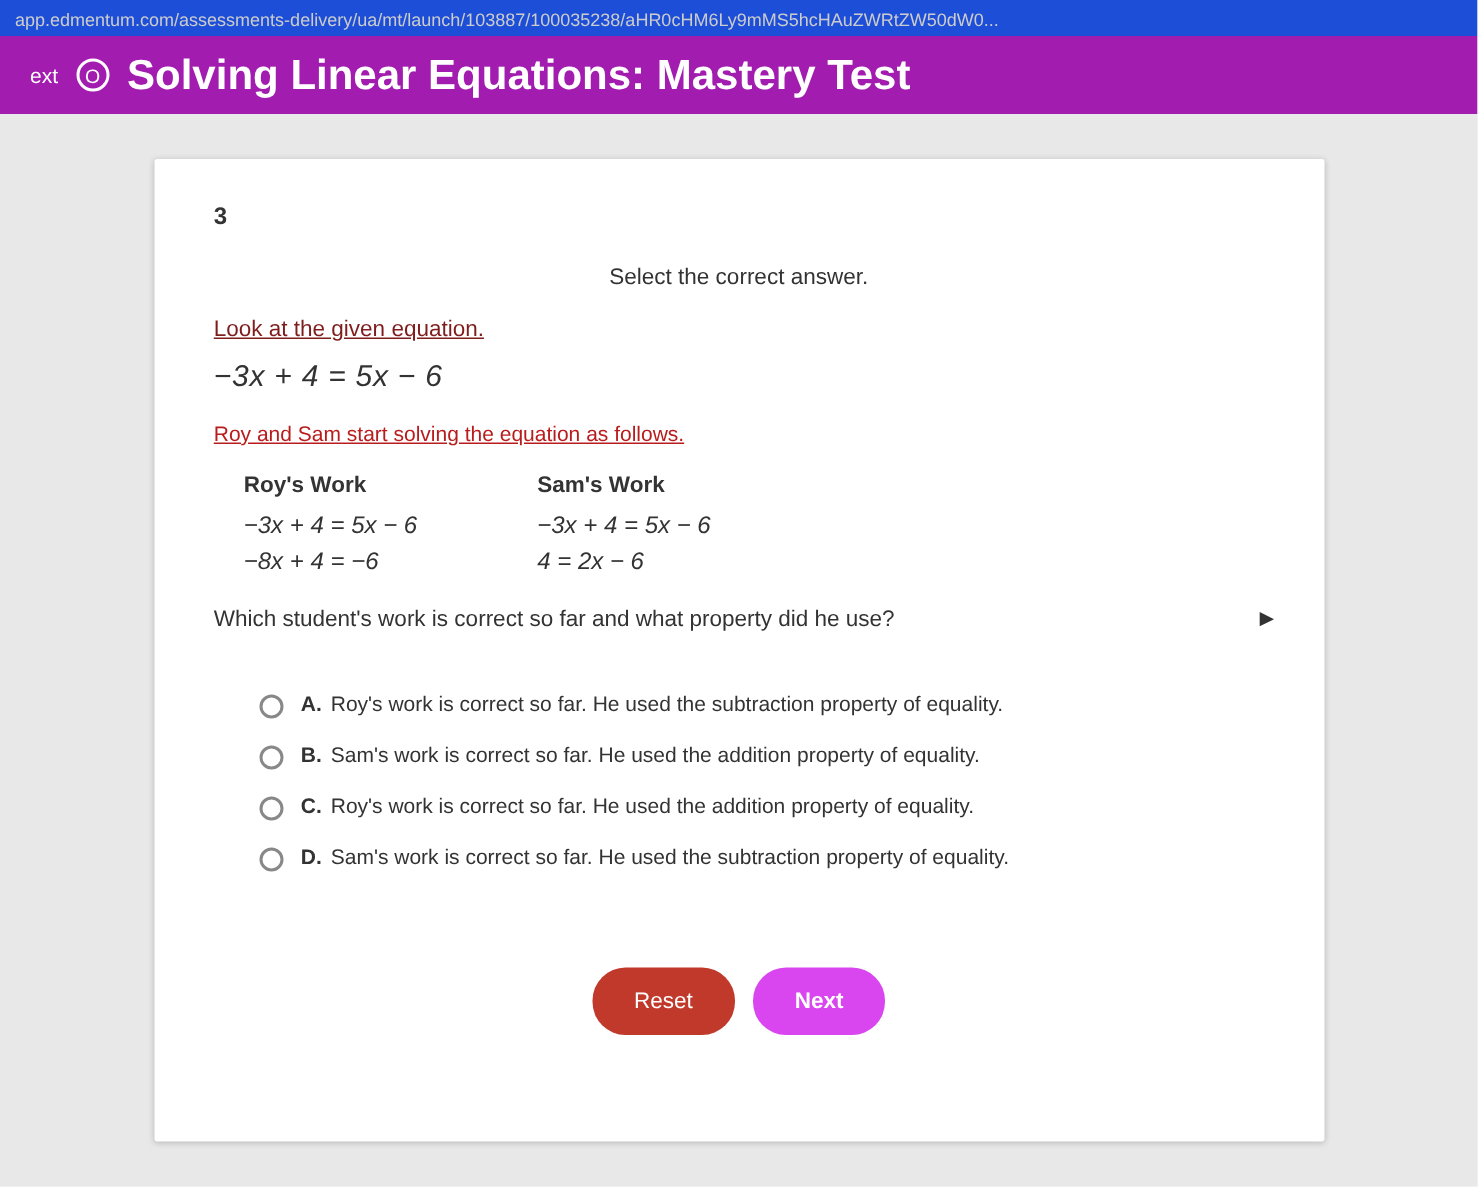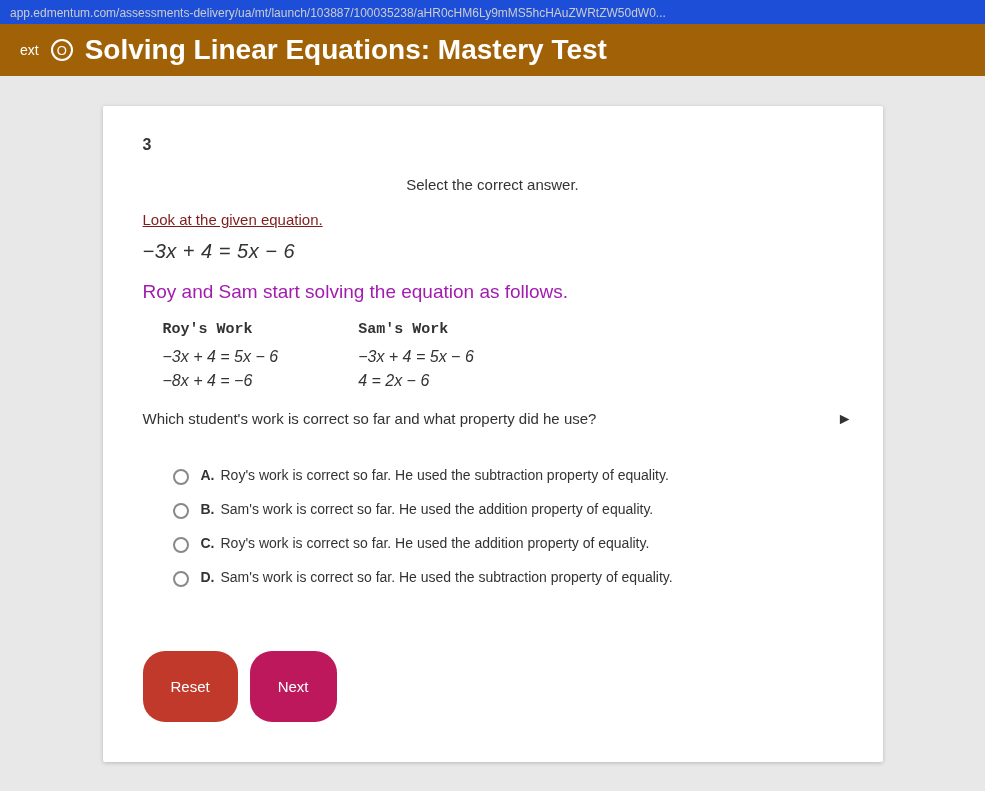--- a/index.html
+++ b/index.html
@@ -16,21 +16,21 @@
       font-size: 12px;
       padding: 4px 10px;
       height: 24px;
       display: flex;
       align-items: flex-end;
       overflow: hidden;
       white-space: nowrap;
     }
 
     .header-bar {
-      background: #a16207;
+      background: #a21caf;
       color: white;
       padding: 0 20px;
       height: 52px;
       display: flex;
       align-items: center;
       gap: 12px;
     }
 
     .header-bar .circle-icon {
       width: 22px;
@@ -90,44 +90,44 @@
 
     .equation-display {
       font-size: 20px;
       color: #333;
       margin-bottom: 18px;
       font-style: italic;
       letter-spacing: 0.5px;
     }
 
     .work-intro {
-      font-size: 19px;
-      color: #a21caf;
+      font-size: 14px;
+      color: #b91c1c;
       margin-bottom: 18px;
+      text-decoration: underline;
     }
 
     .work-table {
       display: flex;
       gap: 80px;
       margin-bottom: 20px;
       padding-left: 20px;
     }
 
     .work-column {
       display: flex;
       flex-direction: column;
       gap: 6px;
     }
 
     .work-column-header {
       font-size: 15px;
       font-weight: bold;
       color: #333;
       margin-bottom: 4px;
-      font-family: Liberation Mono, monospace;
     }
 
     .work-line {
       font-size: 16px;
       color: #333;
       font-style: italic;
     }
 
     .question-prompt {
       font-size: 15px;
@@ -183,45 +183,45 @@
       color: #333;
     }
 
     .option-letter {
       font-weight: bold;
       margin-right: 6px;
     }
 
     .footer-buttons {
       display: flex;
-      justify-content: flex-start;
+      justify-content: center;
       gap: 12px;
       margin-top: 10px;
     }
 
     .btn-reset {
       background: #c0392b;
       color: white;
       border: none;
       padding: 10px 28px;
       border-radius: 22px;
       font-size: 15px;
       cursor: pointer;
       font-weight: 500;
     }
 
     .btn-next {
-      background: #be185d;
+      background: #d946ef;
       color: white;
       border: none;
-      padding: 27px 28px;
+      padding: 14px 28px;
       border-radius: 22px;
       font-size: 15px;
       cursor: pointer;
-      font-weight: 400;
+      font-weight: 700;
     }
 
     input[type="radio"] {
       accent-color: #1a73b5;
       cursor: pointer;
     }
   </style>
 </head>
 <body>
 

